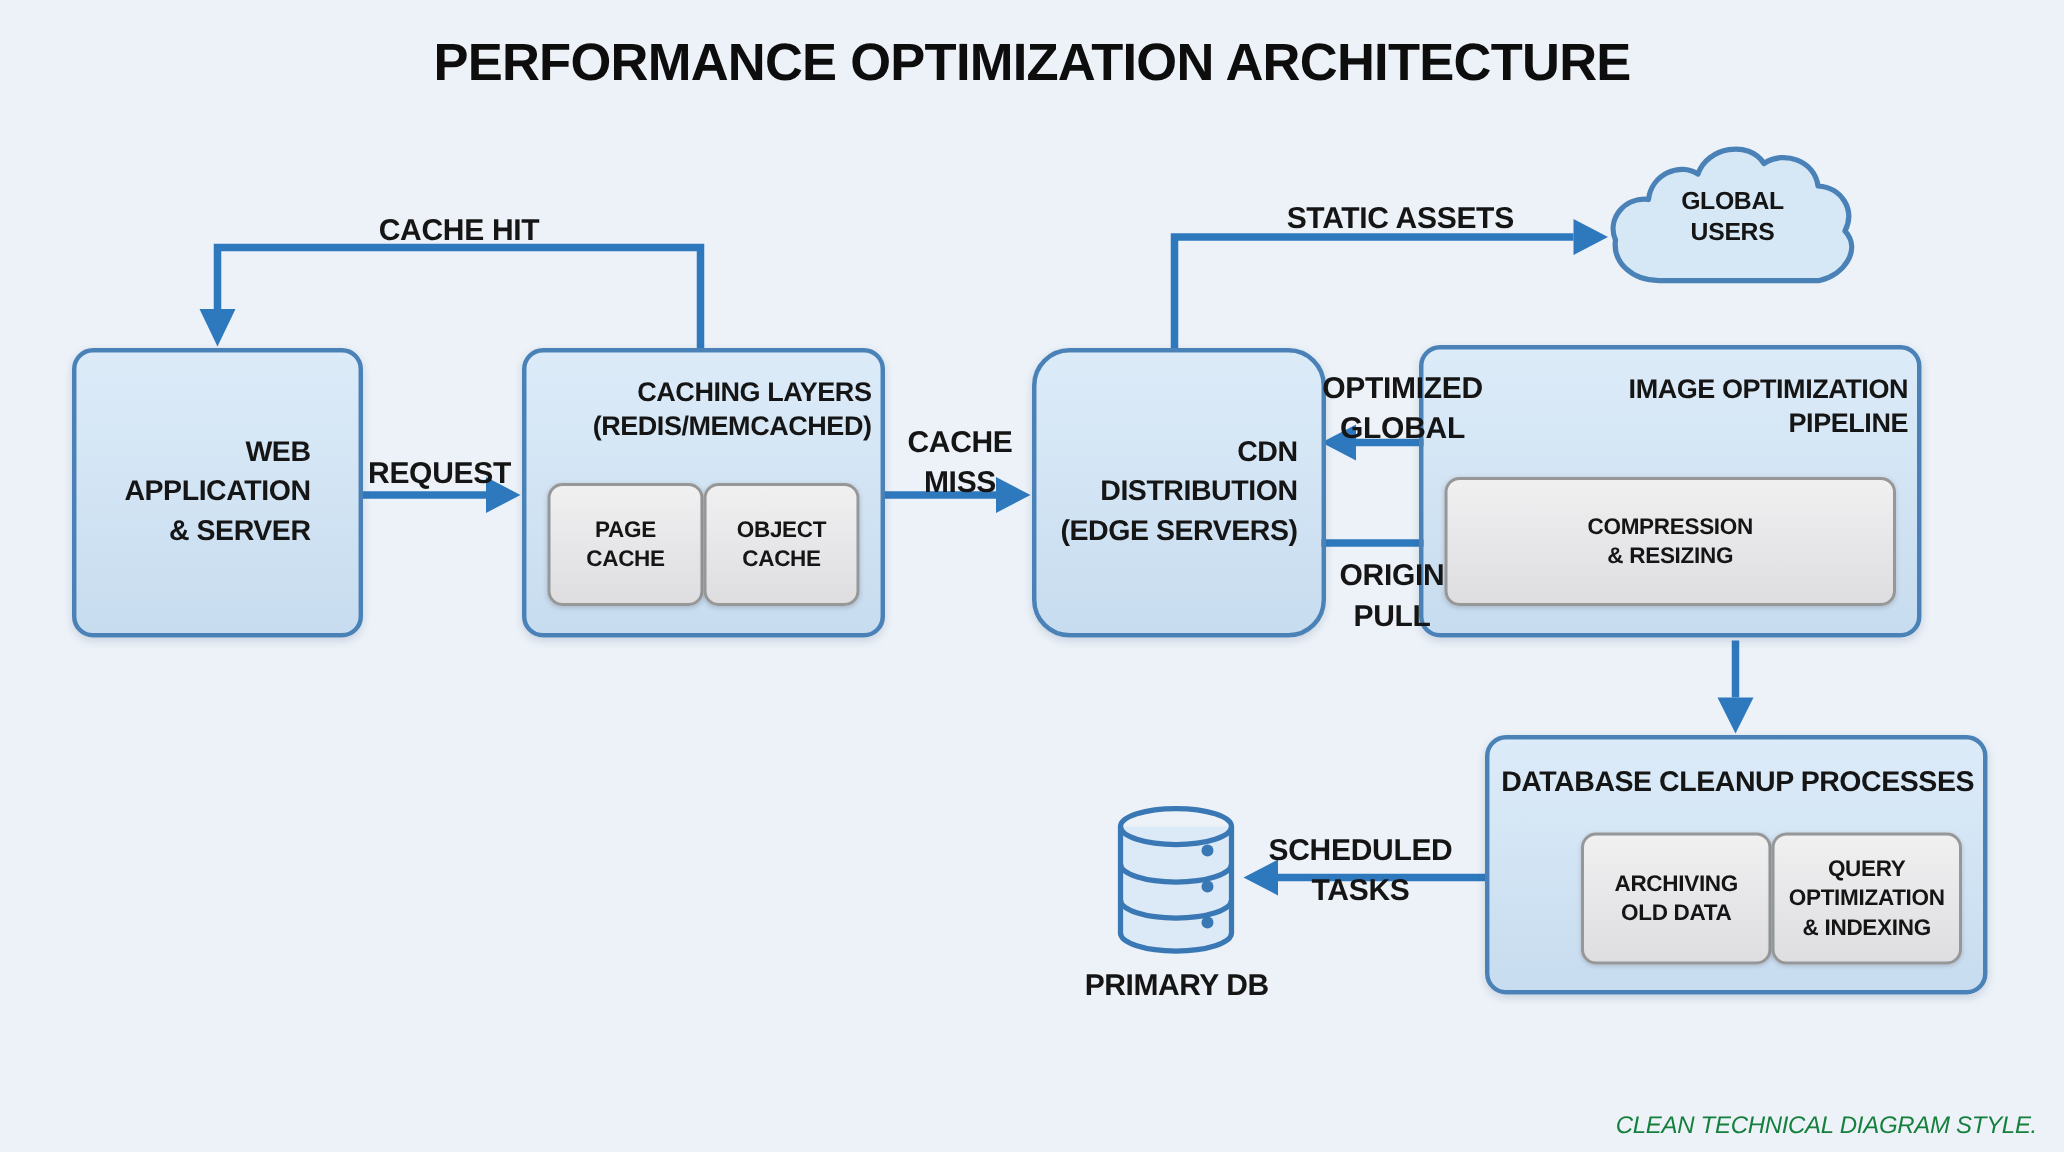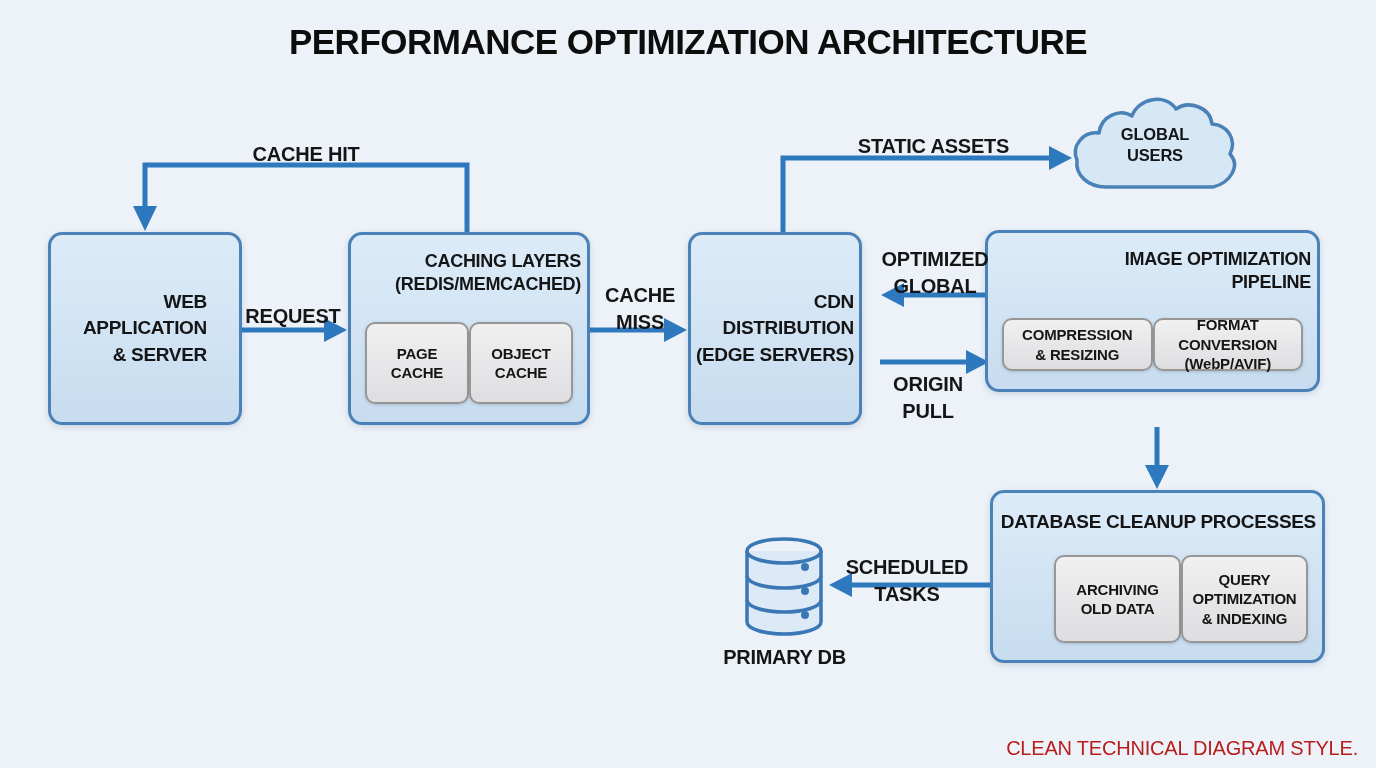--- a/index.html
+++ b/index.html
@@ -66,21 +66,21 @@
   .db-wrap{position:absolute;left:738px;top:536px;width:92px;height:102px;z-index:1;}
   .db-stroke{stroke:#3A78B5;stroke-width:3.5;fill:none;}
   .db-fill{fill:#DCE9F6;}
   .db-dot{fill:#3A78B5;stroke:none;}
   .db-label{
     position:absolute;left:702px;top:646px;width:165px;z-index:1;
     text-align:center;font-weight:800;font-size:20px;letter-spacing:-0.3px;
   }
   .footer{
     position:absolute;right:18px;bottom:8px;
-    font-size:20px;font-weight:500;letter-spacing:-0.2px;color:#b91c1c;
+    font-size:16px;font-weight:500;letter-spacing:-0.2px;color:#15803d;font-style:italic;
   }
 </style>
 </head>
 <body>
 
 <div class="stage">
 
   <div class="title bind">PERFORMANCE OPTIMIZATION ARCHITECTURE</div>
 
   <svg class="layer" width="1376" height="768" viewBox="0 0 1376 768">
@@ -128,35 +128,32 @@
     <div class="node-title bind" style="top:15px;">CACHING LAYERS
 (REDIS/MEMCACHED)</div>
     <div class="subrow" style="left:14px;right:14px;top:87px;bottom:18px;">
       <div class="subbox bind">PAGE
 CACHE</div>
       <div class="subbox bind">OBJECT
 CACHE</div>
     </div>
   </div>
 
-  <div class="node centered" style="left:688px;top:232px;width:174px;height:193px;">
+  <div class="node centered" style="left:688px;top:232px;width:196px;height:193px;border-radius:25px;">
     <div class="node-title bind">CDN
 DISTRIBUTION
 (EDGE SERVERS)</div>
   </div>
 
-  <div class="node" style="left:985px;top:230px;width:335px;height:162px;">
+  <div class="node" style="left:946px;top:230px;width:335px;height:195px;">
     <div class="node-title bind" style="top:15px;">IMAGE OPTIMIZATION
 PIPELINE</div>
     <div class="subrow" style="left:14px;right:14px;top:85px;bottom:18px;">
       <div class="subbox bind">COMPRESSION
 &amp; RESIZING</div>
-      <div class="subbox bind">FORMAT
-CONVERSION
-(WebP/AVIF)</div>
     </div>
   </div>
 
   <div class="node" style="left:990px;top:490px;width:335px;height:173px;">
     <div class="node-title bind" style="top:17px;font-size:19px;">DATABASE CLEANUP PROCESSES</div>
     <div class="subrow" style="left:14px;right:14px;top:62px;bottom:17px;padding-left:47px;">
       <div class="subbox bind">ARCHIVING
 OLD DATA</div>
       <div class="subbox bind">QUERY
 OPTIMIZATION

